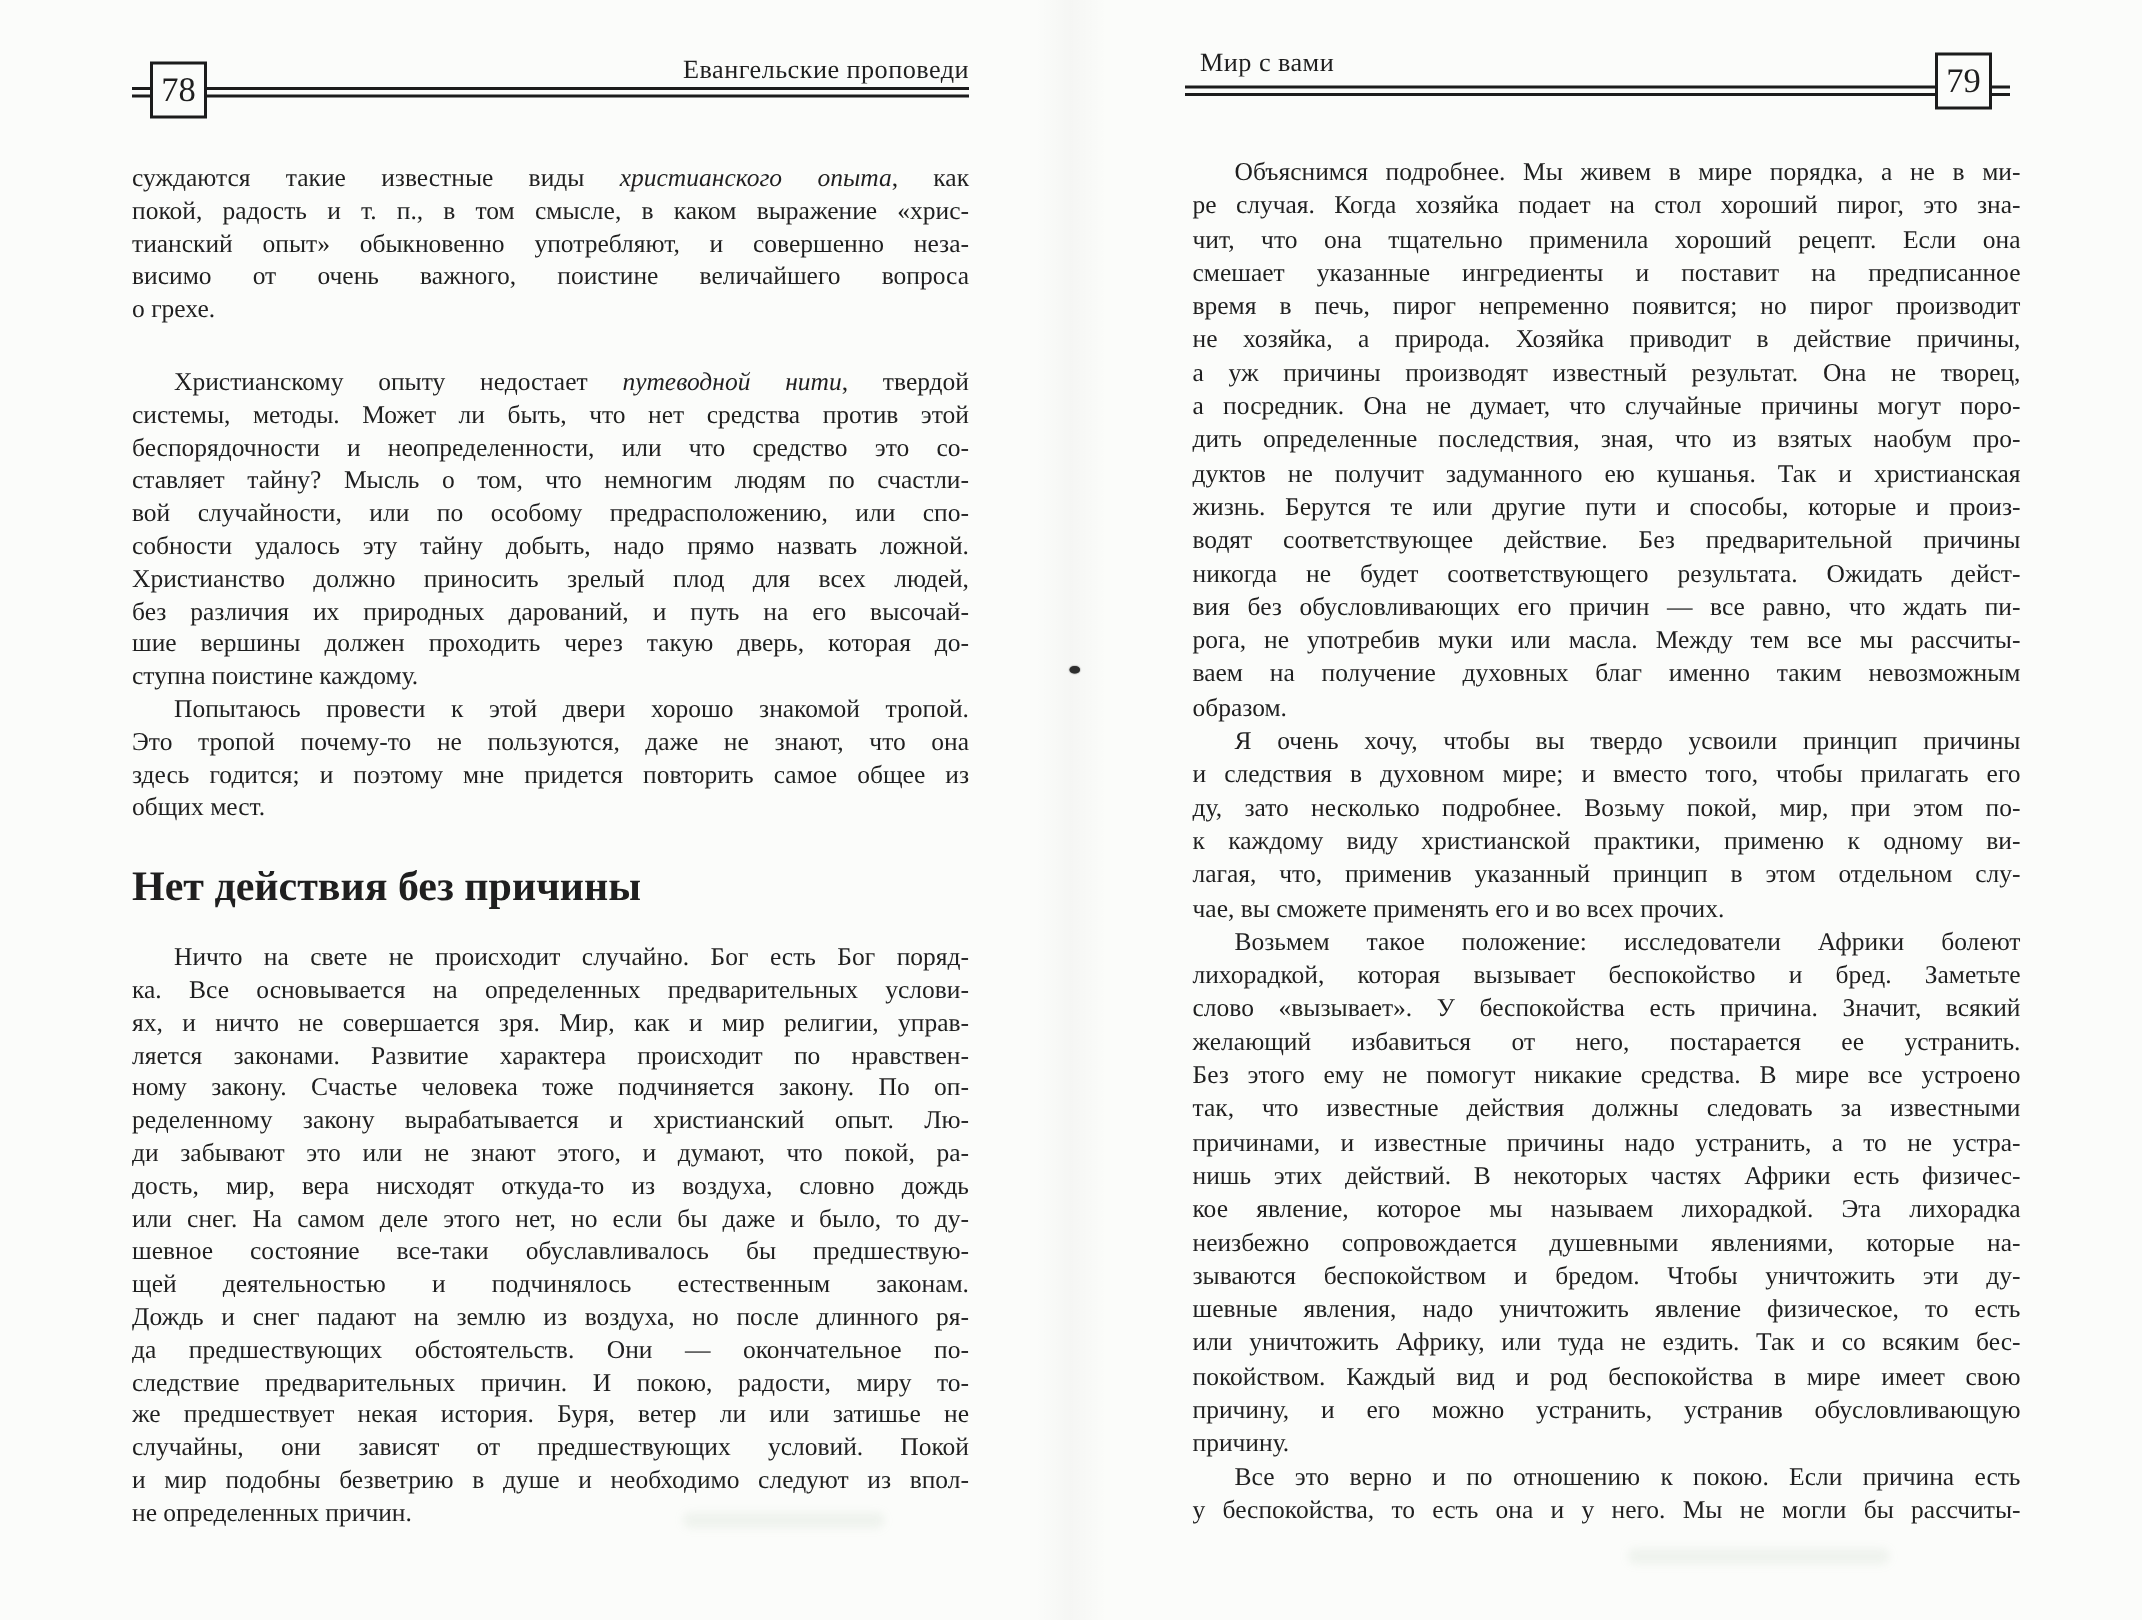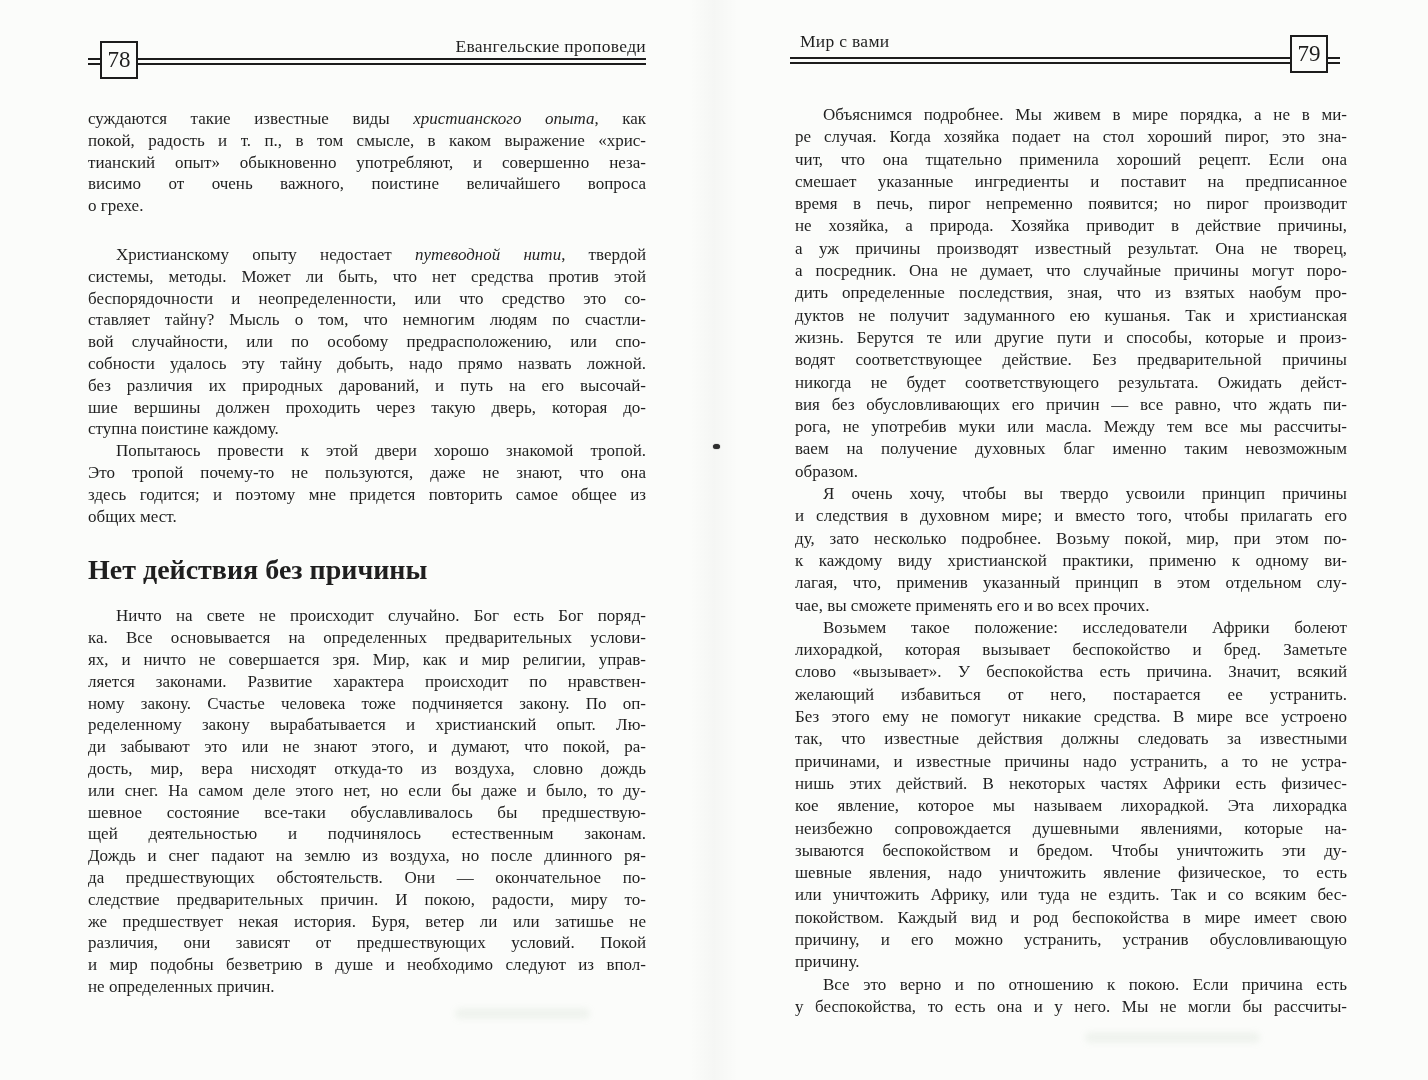--- a/index.html
+++ b/index.html
@@ -100,20 +100,21 @@
         <div class="line">висимо от очень важного, поистине величайшего вопроса</div>
         <div class="line final">о грехе.</div>
       </div>
       <div class="para gap">
         <div class="line first"><span>Христианскому опыту недостает </span><span class="it">путеводной нити</span><span>, твердой</span></div>
         <div class="line">системы, методы. Может ли быть, что нет средства против этой</div>
         <div class="line">беспорядочности и неопределенности, или что средство это со-</div>
         <div class="line">ставляет тайну? Мысль о том, что немногим людям по счастли-</div>
         <div class="line">вой случайности, или по особому предрасположению, или спо-</div>
         <div class="line">собности удалось эту тайну добыть, надо прямо назвать ложной.</div>
+        <div class="line">Христианство должно приносить зрелый плод для всех людей,</div>
         <div class="line">без различия их природных дарований, и путь на его высочай-</div>
         <div class="line">шие вершины должен проходить через такую дверь, которая до-</div>
         <div class="line final">ступна поистине каждому.</div>
       </div>
       <div class="para">
         <div class="line first">Попытаюсь провести к этой двери хорошо знакомой тропой.</div>
         <div class="line">Это тропой почему-то не пользуются, даже не знают, что она</div>
         <div class="line">здесь годится; и поэтому мне придется повторить самое общее из</div>
         <div class="line final">общих мест.</div>
       </div>
@@ -127,21 +128,21 @@
         <div class="line">ределенному закону вырабатывается и христианский опыт. Лю-</div>
         <div class="line">ди забывают это или не знают этого, и думают, что покой, ра-</div>
         <div class="line">дость, мир, вера нисходят откуда-то из воздуха, словно дождь</div>
         <div class="line">или снег. На самом деле этого нет, но если бы даже и было, то ду-</div>
         <div class="line">шевное состояние все-таки обуславливалось бы предшествую-</div>
         <div class="line">щей деятельностью и подчинялось естественным законам.</div>
         <div class="line">Дождь и снег падают на землю из воздуха, но после длинного ря-</div>
         <div class="line">да предшествующих обстоятельств. Они — окончательное по-</div>
         <div class="line">следствие предварительных причин. И покою, радости, миру то-</div>
         <div class="line">же предшествует некая история. Буря, ветер ли или затишье не</div>
-        <div class="line">различия, они зависят от предшествующих условий. Покой</div>
+        <div class="line">случайны, они зависят от предшествующих условий. Покой</div>
         <div class="line">и мир подобны безветрию в душе и необходимо следуют из впол-</div>
         <div class="line final">не определенных причин.</div>
       </div>
     </div>
 </section>
 
 <section class="page page-right">
   <header>
     <div class="rule" id="rule-right"></div>
     <div class="pagenum-box" id="box-right">

